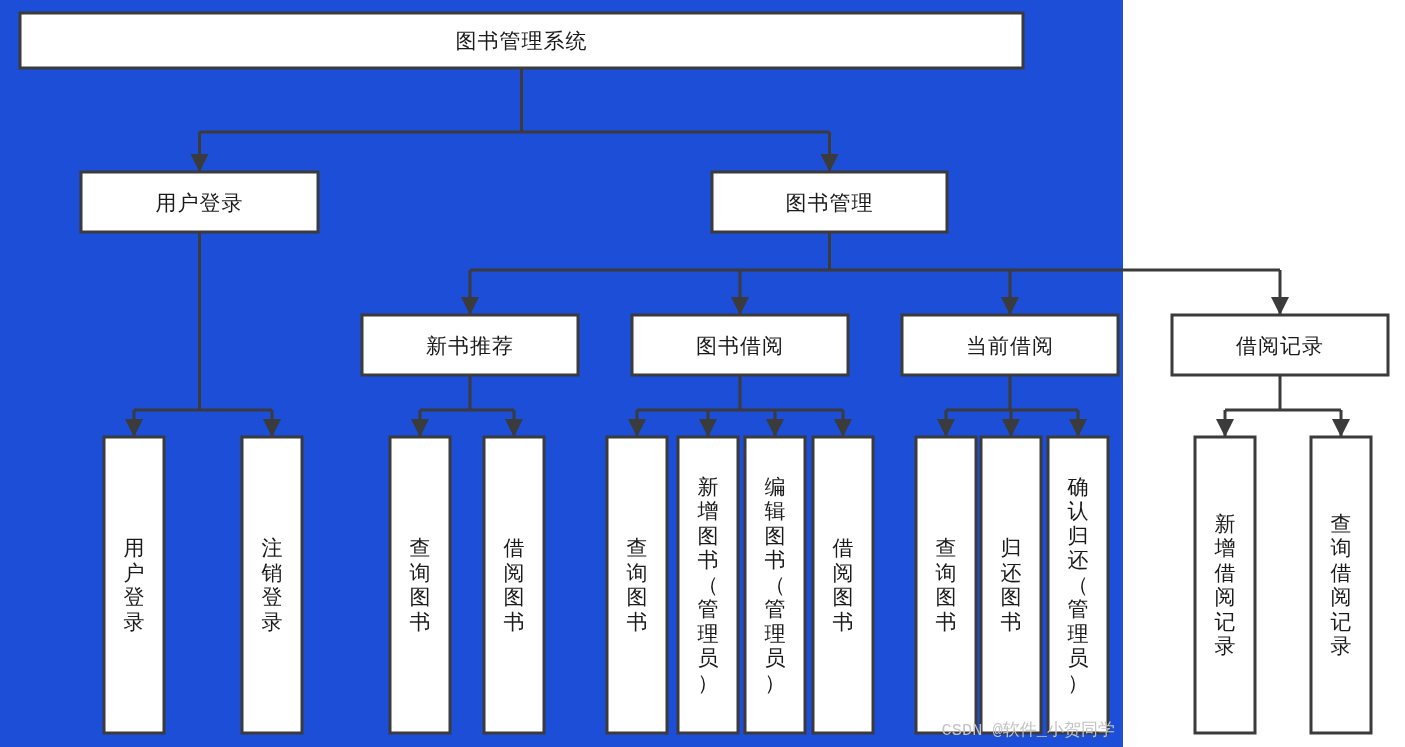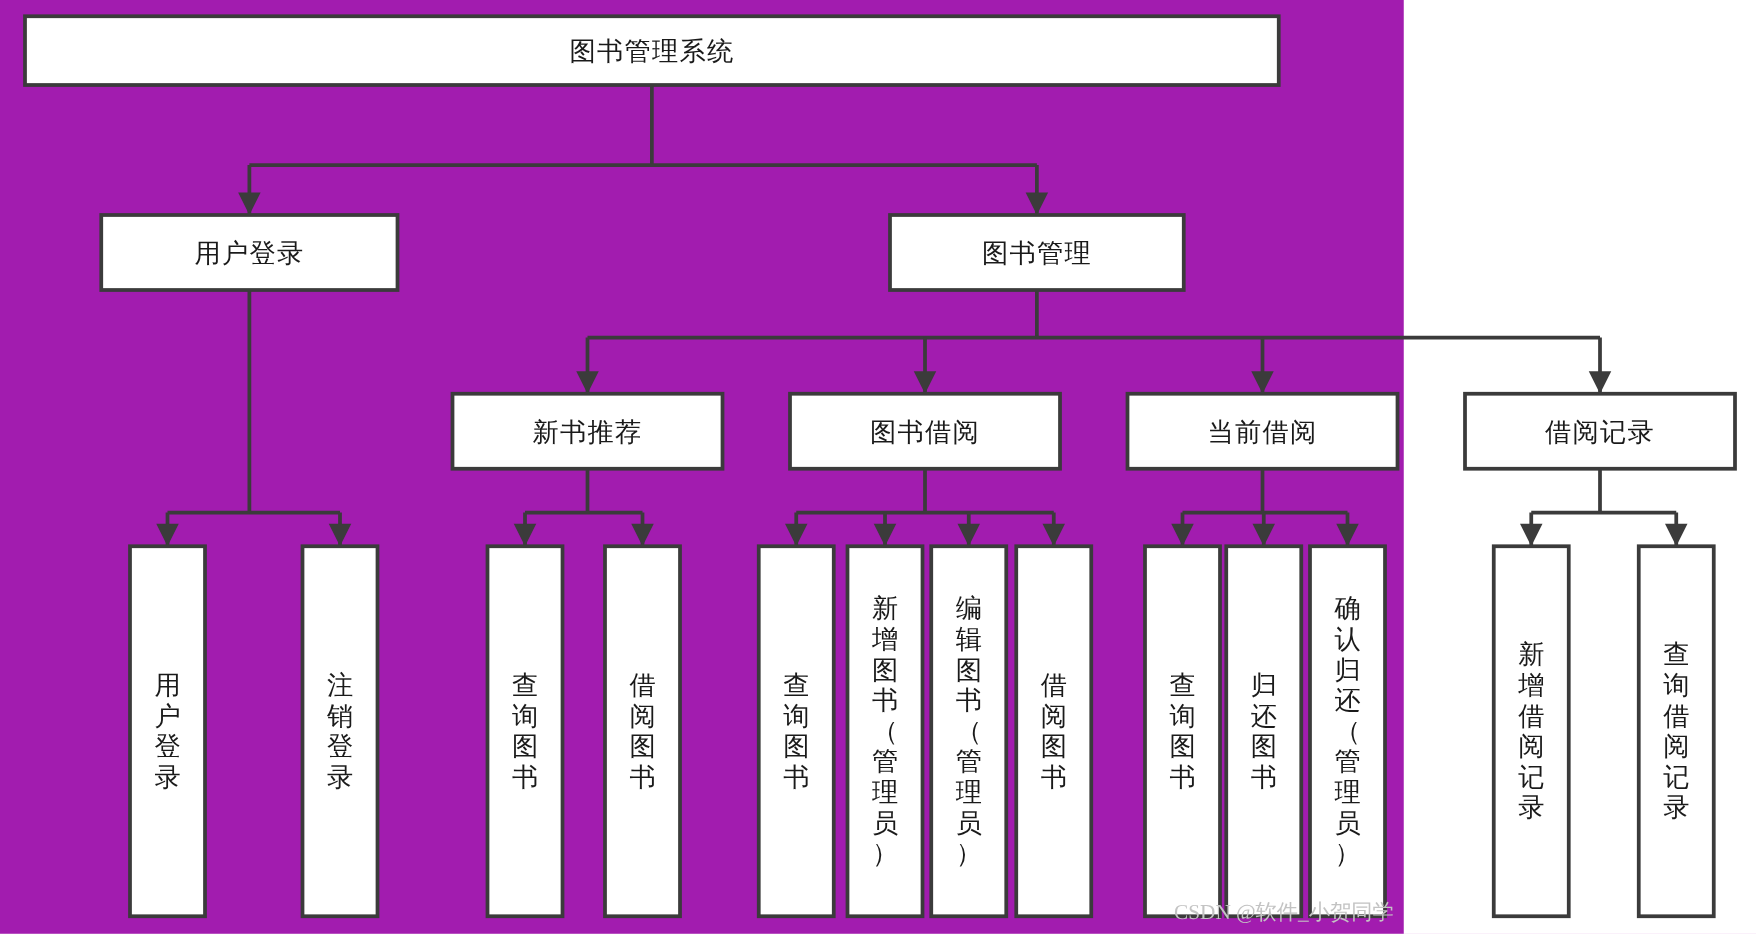--- a/index.html
+++ b/index.html
@@ -10,21 +10,21 @@
   body {
     width: 1405px;
     height: 747px;
     font-family: "Liberation Sans", "DejaVu Sans", sans-serif;
     overflow: hidden;
   }
   #diagram-root {
     position: relative;
     width: 1123px;
     height: 747px;
-    background: #a21caf;
+    background: #1d4ed8;
   }
   svg.diagram-canvas {
     position: absolute;
     left: 0;
     top: 0;
     width: 1405px;
     height: 747px;
     display: block;
   }
   .node-box {
@@ -39,21 +39,21 @@
     stroke-linecap: butt;
   }
   .arrow-head {
     fill: #3b3b3b;
     stroke: none;
   }
   .watermark {
     position: absolute;
     right: 8px;
     bottom: 6px;
-    font-family: Liberation Serif, serif;
+    font-family: Liberation Mono, monospace;
     font-size: 17px;
     color: #c3c3c3;
     white-space: nowrap;
     pointer-events: none;
     user-select: none;
   }
 </style>
 </head>
 <body>
 

